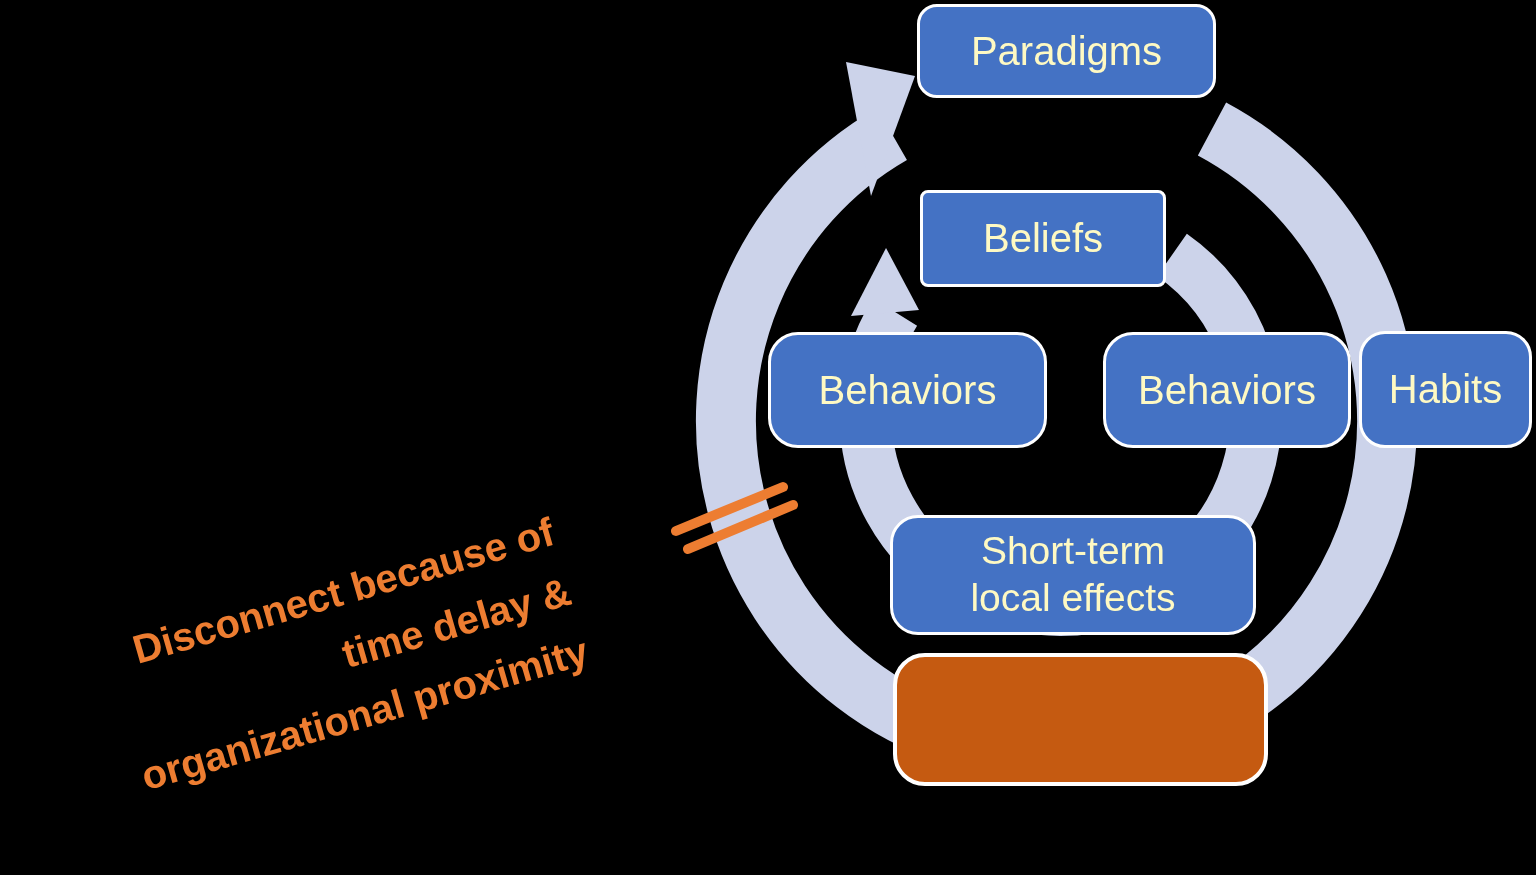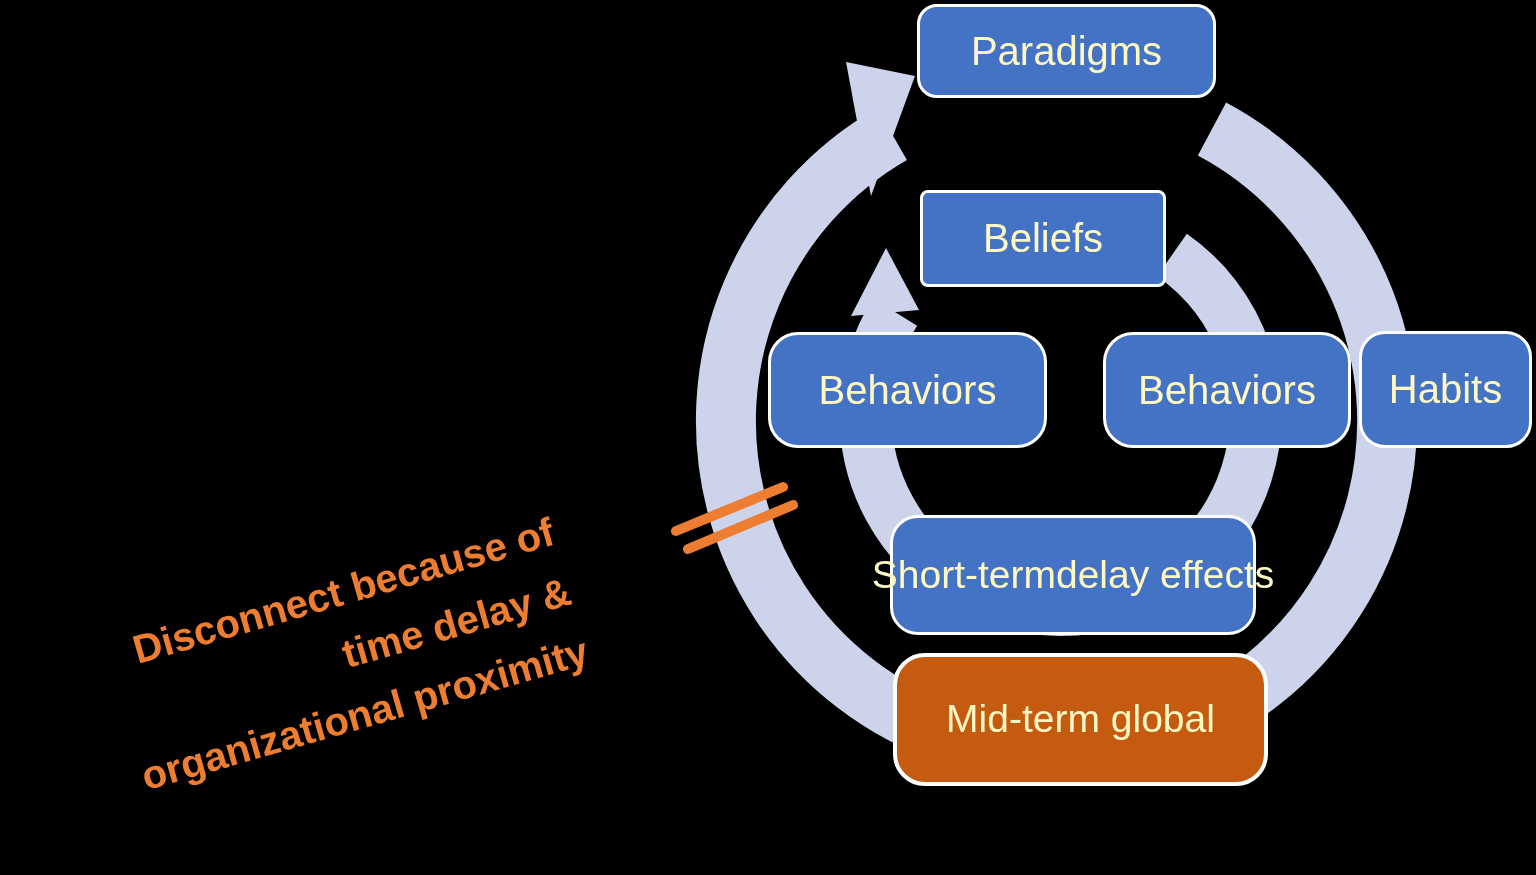--- a/index.html
+++ b/index.html
@@ -30,20 +30,21 @@
     color: #fef9c3;
     display: flex;
     align-items: center;
     justify-content: center;
     text-align: center;
     font-size: 40px;
     box-sizing: border-box;
     white-space: nowrap;
   }
   .node.two-line {
+    flex-direction: column;
     font-size: 39px;
     line-height: 1.2;
   }
   .node.orange {
     background: #C55A11;
     border-width: 4px;
     border-radius: 32px;
   }
   #node-paradigms { left: 917px; top: 4px;   width: 299px; height: 94px;  border-radius: 20px; }
   #node-beliefs   { left: 920px; top: 146px; width: 246px; height: 97px;  border-radius: 8px; margin-top: 44px; }
@@ -100,25 +101,24 @@
   <div class="node" id="node-behaviors">
     <span>Behaviors</span>
   </div>
 
   <div class="node" id="node-habits">
     <span>Habits</span>
   </div>
 
   <div class="node two-line" id="node-short-term">
     <span>Short-term</span>
-    <span>delay effects</span>
+    <span>local effects</span>
   </div>
 
   <div class="node two-line orange" id="node-mid-term">
-    <span>Mid-term global</span>
   </div>
 
   <div class="annotation">
     <span>Disconnect because of</span>
     <span>time delay &amp;</span>
     <span>organizational proximity</span>
   </div>
 
 </div>
 

